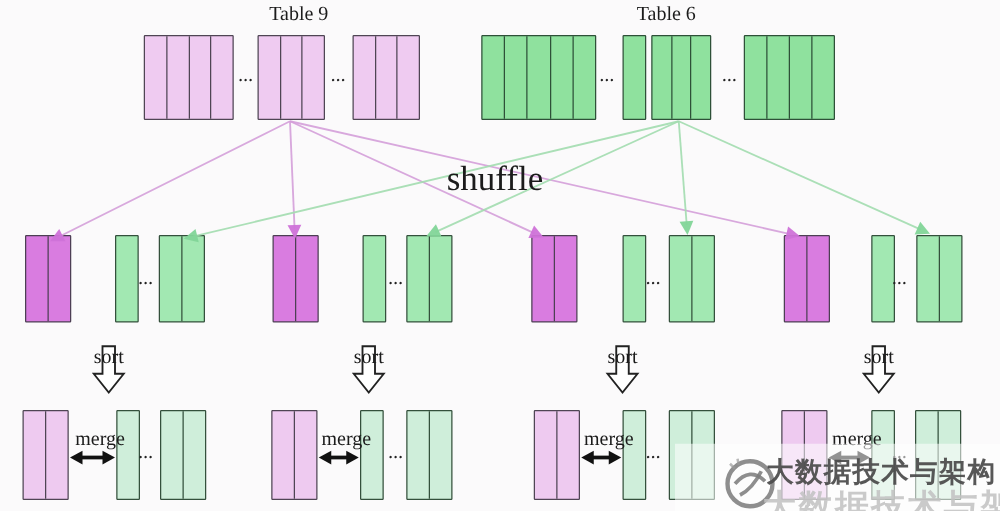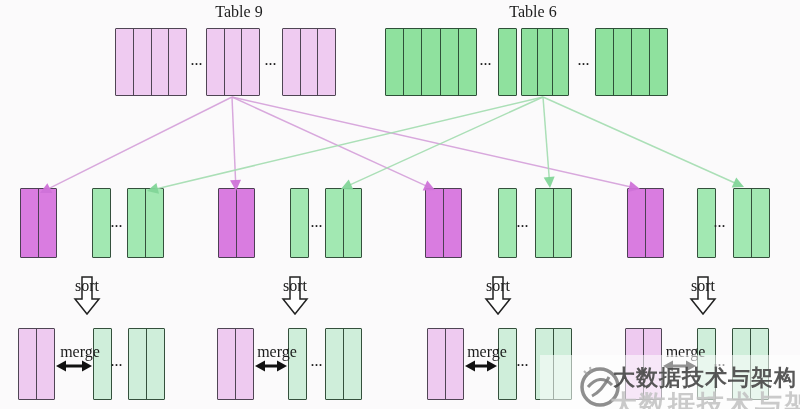--- a/index.html
+++ b/index.html
@@ -42,20 +42,21 @@
     color:#c2c2c2;letter-spacing:2px;white-space:nowrap;opacity:.85;
   }
 </style>
 </head>
 <body>
 
 <div class="stage" id="stage">
 
   <div class="lbl tbl-label" style="left:239px;top:4px">Table 9</div>
   <div class="lbl tbl-label" style="left:533px;top:4px">Table 6</div>
+  <div class="lbl shuffle-label" style="left:396px;top:130px">shuffle</div>
 
   <svg class="arrow-layer" id="arrowLayer" width="800" height="409">
       <line x1="232" y1="97" x2="47.155417527999326" y2="189.42229123600035" stroke="#d5a0da" stroke-width="1.5" opacity="0.9"></line>
       <polygon points="40,193 47.379024325749306,183.16130089900093 52.29837387624884,193" fill="#cf72d8" opacity="0.95"></polygon>
       <line x1="232" y1="97" x2="235.65988226700148" y2="183.00723327453503" stroke="#d5a0da" stroke-width="1.5" opacity="0.9"></line>
       <polygon points="236,191 230.03731099336989,180.24377669392214 241.0273652408842,179.77611481104918" fill="#cf72d8" opacity="0.95"></polygon>
       <line x1="232" y1="97" x2="427.72691608676973" y2="186.66799603975164" stroke="#d5a0da" stroke-width="1.5" opacity="0.9"></line>
       <polygon points="435,190 422.7087568966376,190.41873974500433 427.2902623419791,180.4182493643127" fill="#cf72d8" opacity="0.95"></polygon>
       <line x1="232" y1="97" x2="632.1959420669002" y2="187.2402614464579" stroke="#d5a0da" stroke-width="1.5" opacity="0.9"></line>
       <polygon points="640,189 628.0596000864276,191.94564931788568 630.479240597548,181.2150696598735" fill="#cf72d8" opacity="0.95"></polygon>

